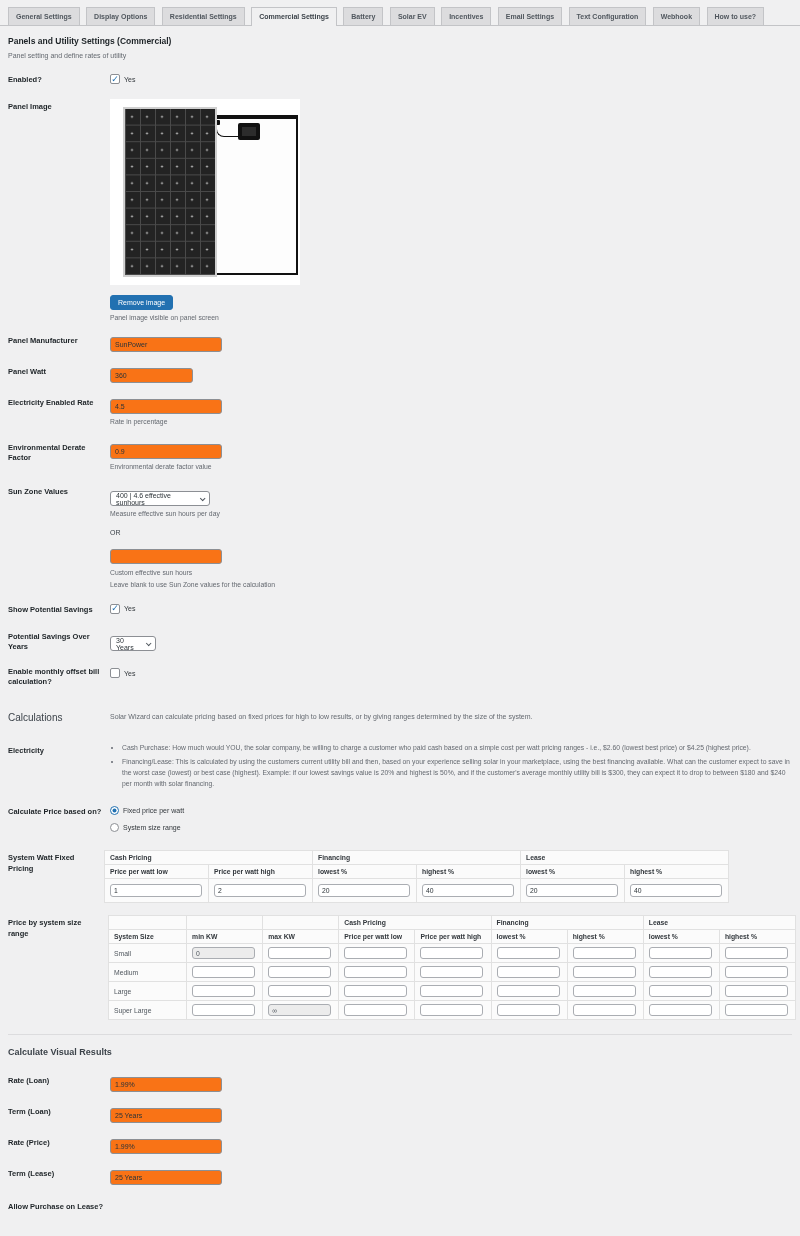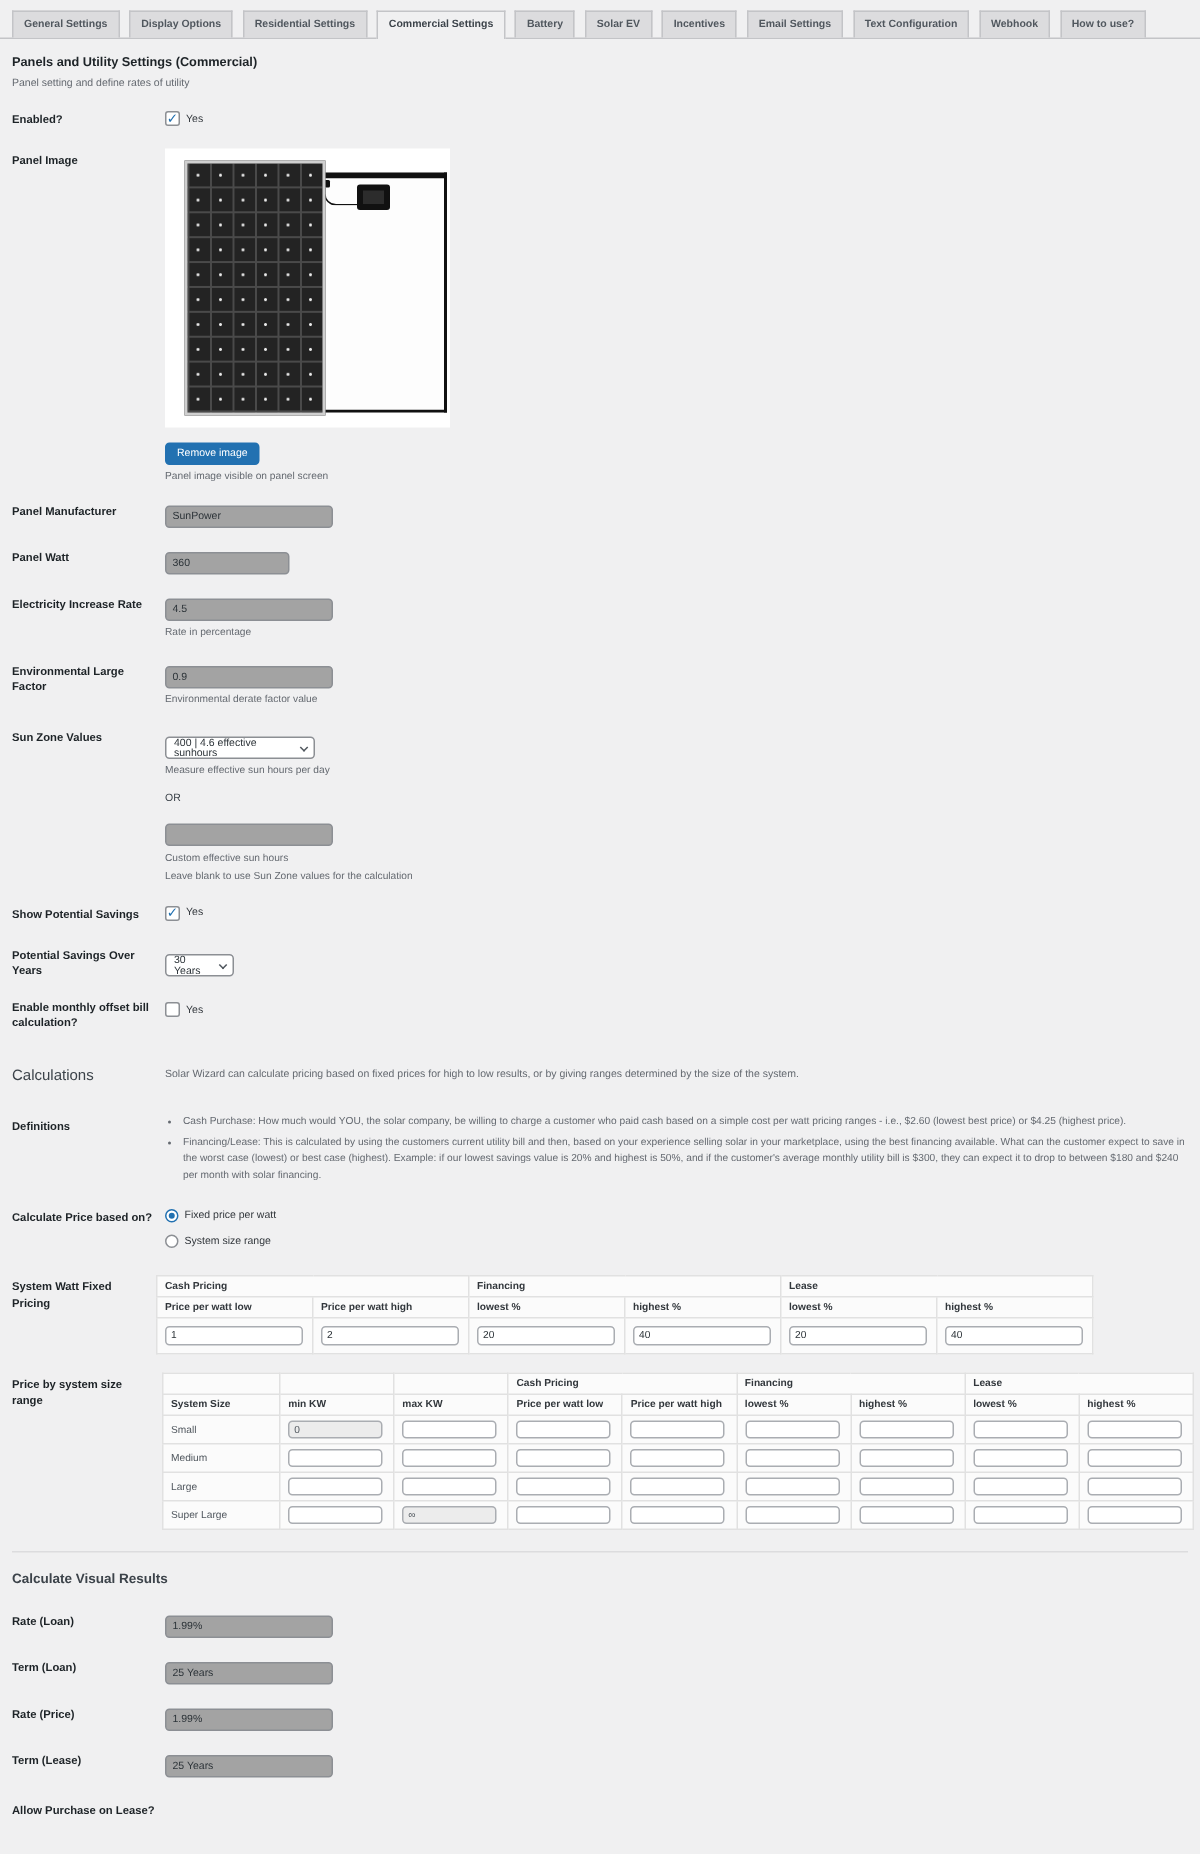--- a/index.html
+++ b/index.html
@@ -22,21 +22,21 @@
   .subtitle { font-size:7px; color:#646970; margin-bottom:13px; }
   .form-row { display:flex; margin-bottom:12px; }
   .form-row > .label {
     flex:0 0 102px; font-size:7.5px; font-weight:bold; color:#1d2327;
     padding-top:3px; line-height:1.35; padding-right:6px;
   }
   .form-row > .field { flex:1; min-width:0; }
   .desc { font-size:6.8px; color:#646970; margin-top:3px; line-height:1.5; }
   .text-input {
     height:15px; width:112px; border:1px solid #8c8f94; border-radius:3px;
-    background:#a3a3a3; font-size:7px; color:#2c3338; padding:0 4px;
+    background:#f97316; font-size:7px; color:#2c3338; padding:0 4px;
     font-family:"Liberation Sans", sans-serif;
   }
   .text-input.narrow { width:83px; }
   
   .check-wrap { display:flex; align-items:center; gap:4px; padding-top:2px; }
   .checkbox {
     width:10px; height:10px; border:1px solid #8c8f94; border-radius:2px;
     background:#fff; display:inline-flex; align-items:center; justify-content:center;
     font-size:9px; line-height:9px; color:#2271b1; cursor:pointer;
   }
@@ -174,29 +174,29 @@
 
     <div class="form-row">
       <div class="label">Panel Watt</div>
       <div class="field">
         <input class="text-input narrow" value="360" style="">
       </div>
     </div>
 
 
     <div class="form-row">
-      <div class="label">Electricity Increase Rate</div>
+      <div class="label">Electricity Enabled Rate</div>
       <div class="field">
         <input class="text-input" value="4.5" style="">
         <div class="desc">Rate in percentage</div>
       </div>
     </div>
 
     <div class="form-row">
-      <div class="label">Environmental Large Factor</div>
+      <div class="label">Environmental Derate Factor</div>
       <div class="field">
         <input class="text-input" value="0.9" style="">
         <div class="desc">Environmental derate factor value</div>
       </div>
     </div>
 
     <div class="form-row">
       <div class="label">Sun Zone Values</div>
       <div class="field">
         <div class="select" style="width:100px;">
@@ -242,21 +242,21 @@
     </div>
 
     <div class="form-row" style="margin-top:24px; margin-bottom:16px;">
       <div class="label" style="padding-top:0;"><span class="h2">Calculations</span></div>
       <div class="field">
         <div style="font-size:7px; color:#646970; padding-top:2px;">Solar Wizard can calculate pricing based on fixed prices for high to low results, or by giving ranges determined by the size of the system.</div>
       </div>
     </div>
 
     <div class="form-row" style="margin-top:18px;">
-      <div class="label">Definitions</div>
+      <div class="label">Electricity</div>
       <div class="field">
         <ul class="def-list">
           <li>Cash Purchase: How much would YOU, the solar company, be willing to charge a customer who paid cash based on a simple cost per watt pricing ranges - i.e., $2.60 (lowest best price) or $4.25 (highest price).</li>
           <li>Financing/Lease: This is calculated by using the customers current utility bill and then, based on your experience selling solar in your marketplace, using the best financing available. What can the customer expect to save in the worst case (lowest) or best case (highest). Example: if our lowest savings value is 20% and highest is 50%, and if the customer's average monthly utility bill is $300, they can expect it to drop to between $180 and $240 per month with solar financing.</li>
         </ul>
       </div>
     </div>
 
     <div class="form-row radio-stack" style="margin-top:0; margin-bottom:8px;">
       <div class="label">Calculate Price based on?</div>

